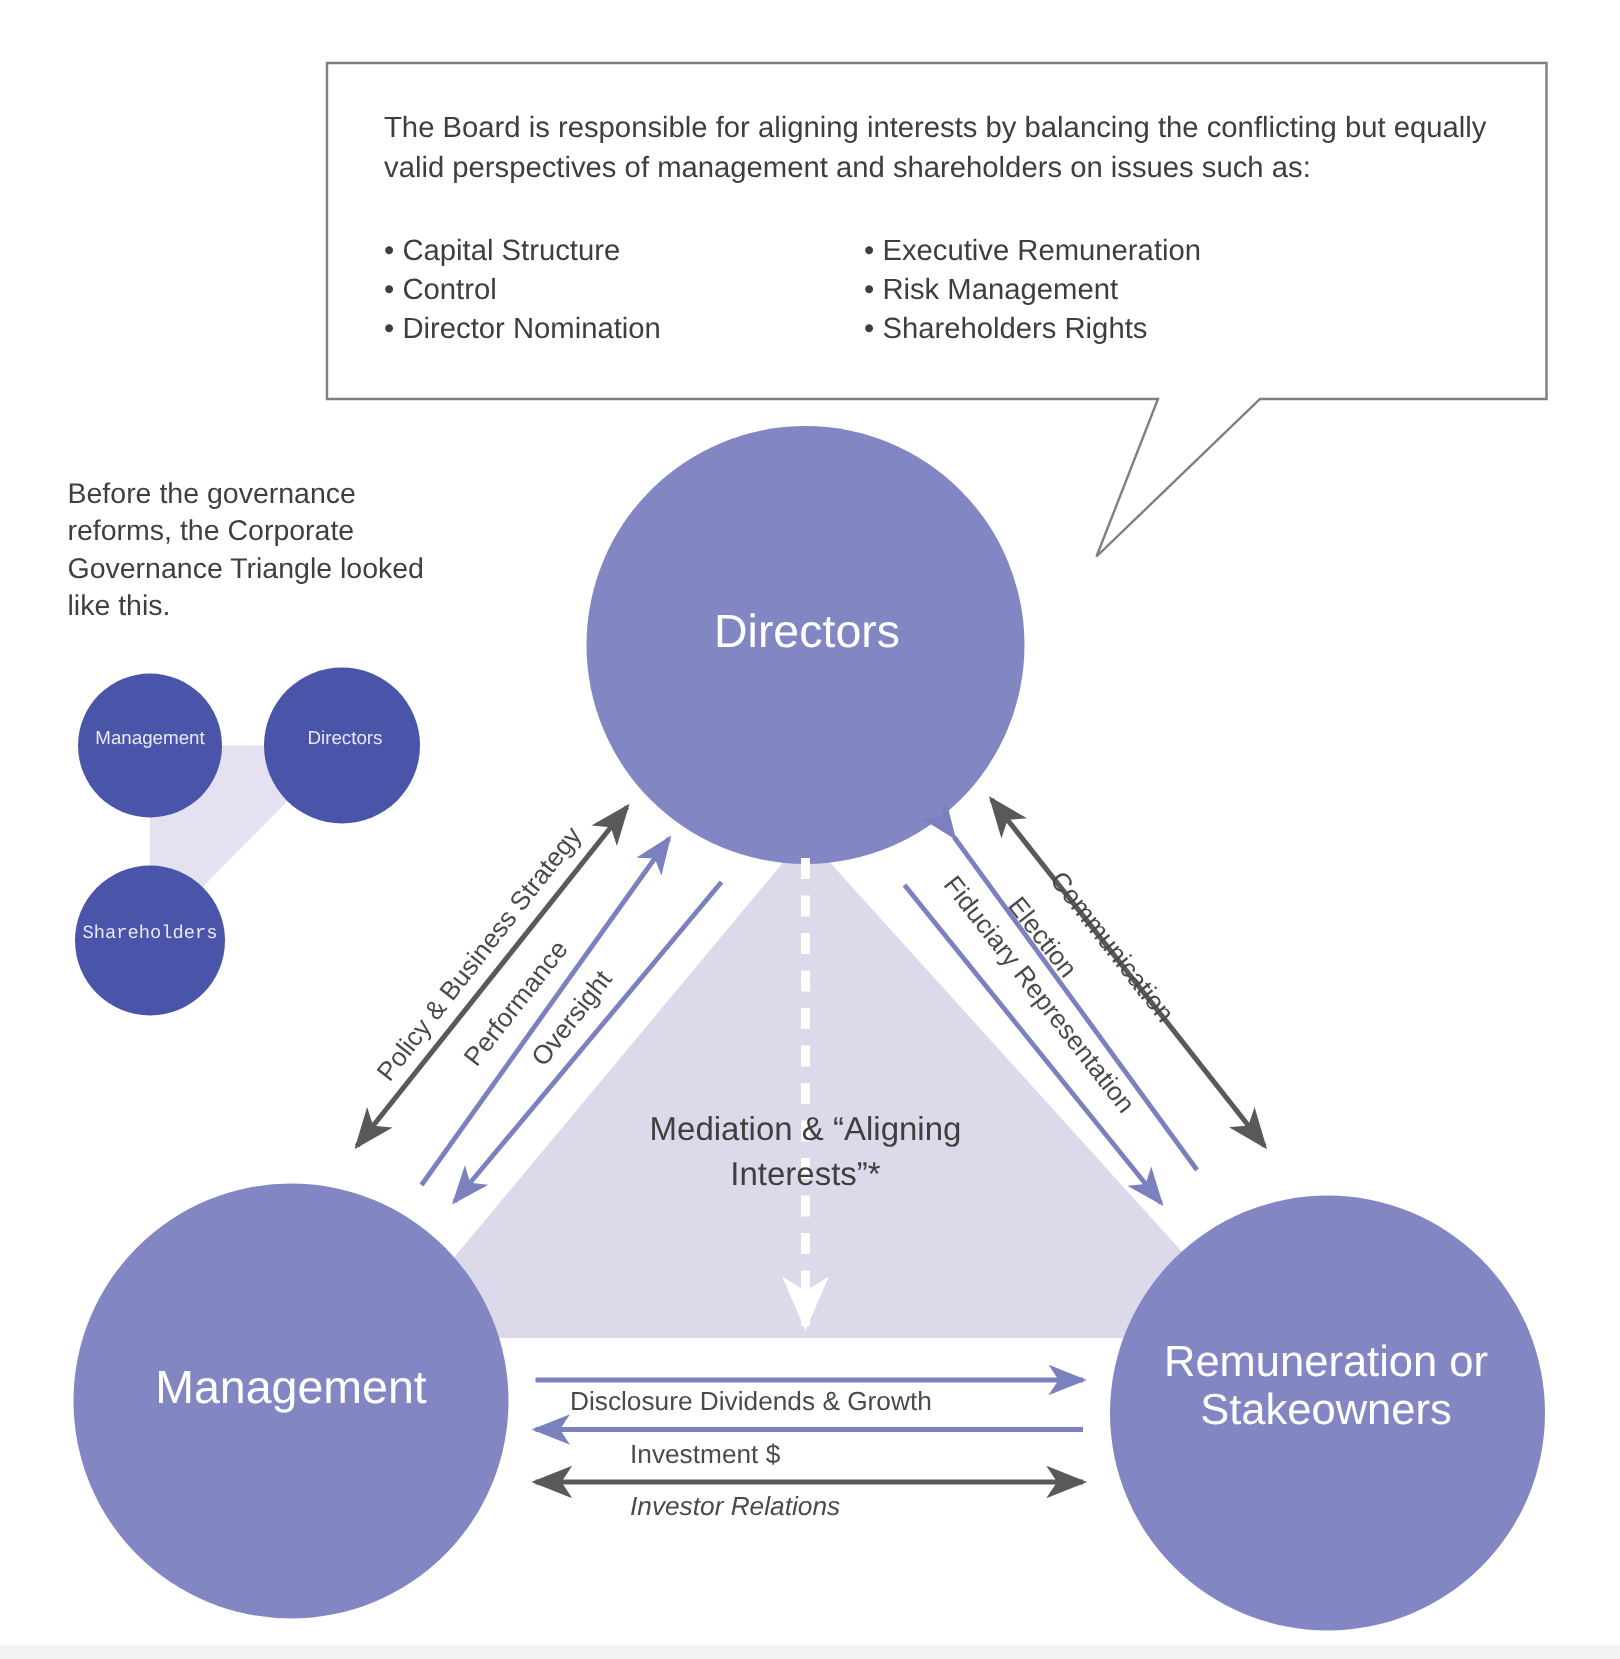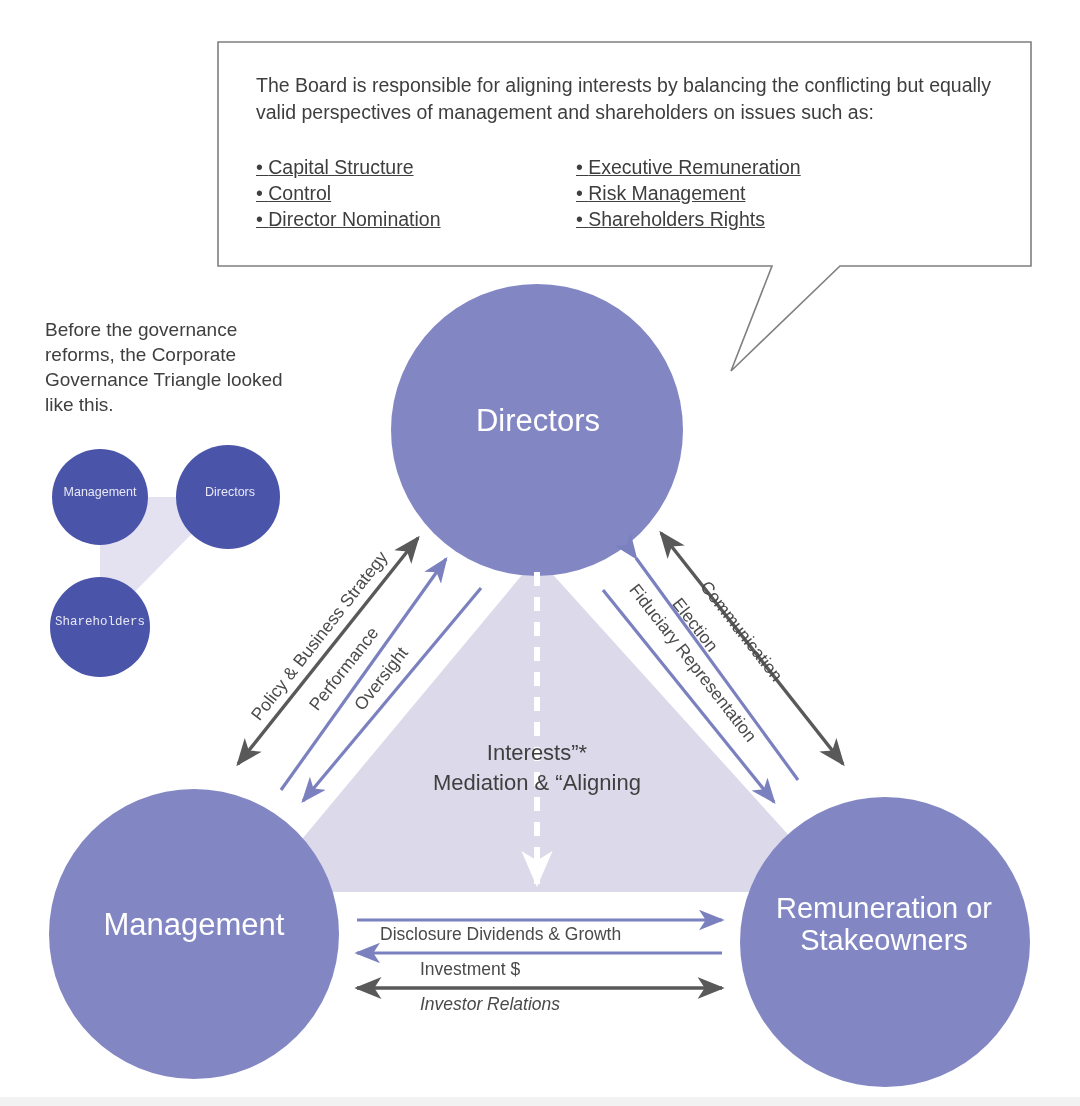--- a/index.html
+++ b/index.html
@@ -20,21 +20,21 @@
     box-sizing:border-box;
   }
   .callout-text{
     position:absolute;left:38px;top:30px;width:740px;
     font-size:19.5px;line-height:27px;color:#3e3e3e;
   }
   .bullets{
     position:absolute;left:38px;top:112px;width:740px;
     display:flex;
   }
-  .bullet-col{width:320px;text-decoration:underline;}
+  .bullet-col{width:320px;}
   .bullet-col div{
     font-size:19.5px;line-height:26px;color:#3e3e3e;
   }
 
   .intro{
     position:absolute;left:45px;top:305px;width:260px;
     font-size:19px;line-height:25px;color:#3f3f3f;
   }
 
   .node-label{
@@ -144,22 +144,22 @@
   <div class="mini-label mini-share">Shareholders</div>
 
   <div class="node-label node-directors">Directors</div>
   <div class="node-label node-management">Management</div>
   <div class="node-label node-share">
     <div>Remuneration or</div>
     <div>Stakeowners</div>
   </div>
 
   <div class="center-note">
+    <div>Mediation &amp; “Aligning</div>
     <div>Interests”*</div>
-    <div>Mediation &amp; “Aligning</div>
   </div>
 
   <div class="diag-label" style="left:247px;top:700px;transform:rotate(-52deg);">Policy &amp; Business Strategy</div>
   <div class="diag-label" style="left:305px;top:690px;transform:rotate(-52deg);">Performance</div>
   <div class="diag-label" style="left:350px;top:690px;transform:rotate(-52deg);">Oversight</div>
 
   <div class="diag-label" style="left:712px;top:565px;transform:rotate(52deg);">Communication</div>
   <div class="diag-label" style="left:684px;top:582px;transform:rotate(52deg);">Election</div>
   <div class="diag-label" style="left:641px;top:568px;transform:rotate(52deg);">Fiduciary Representation</div>
 

